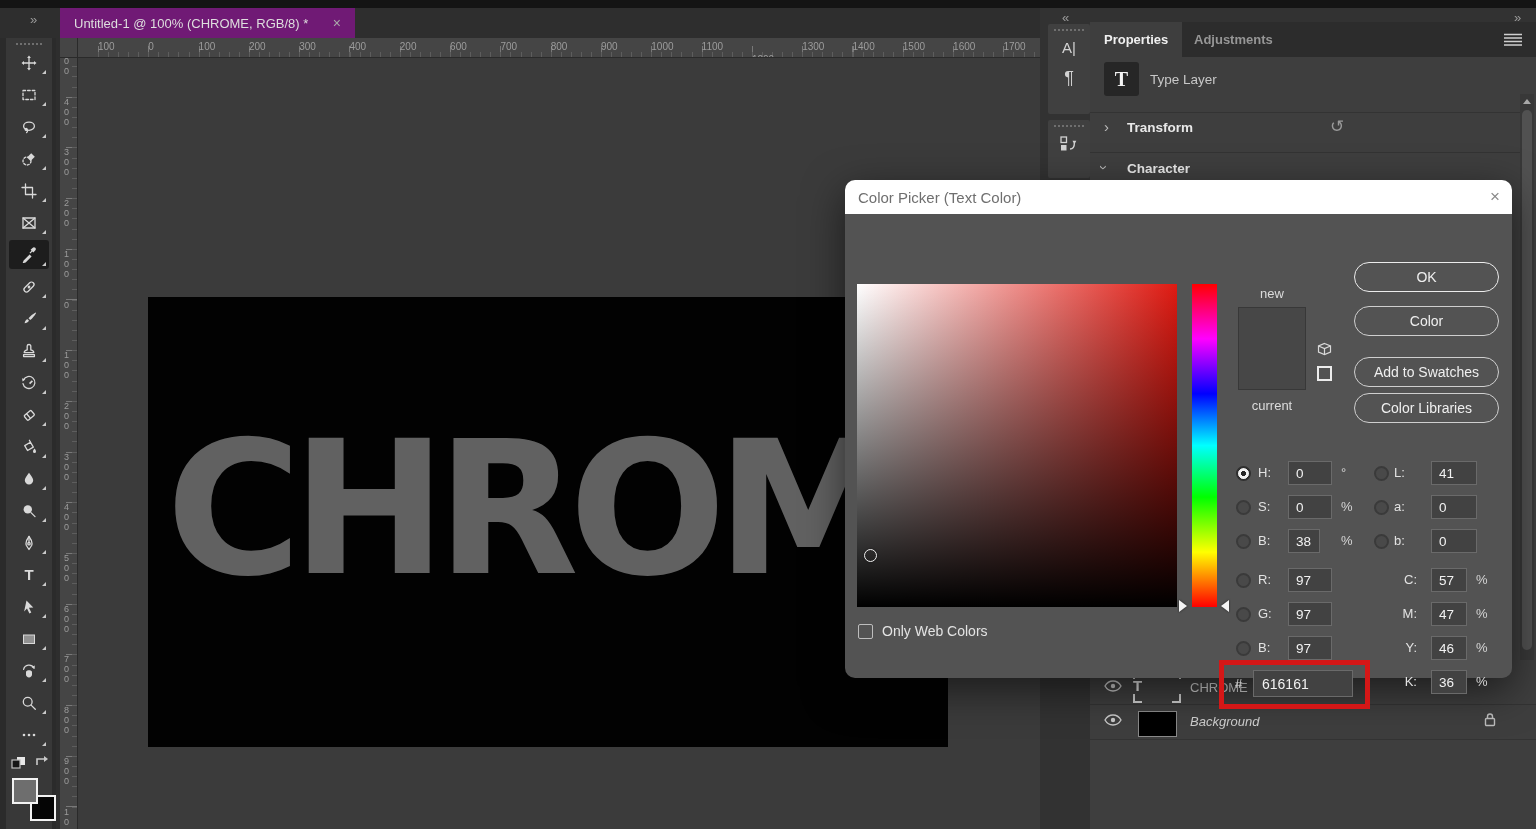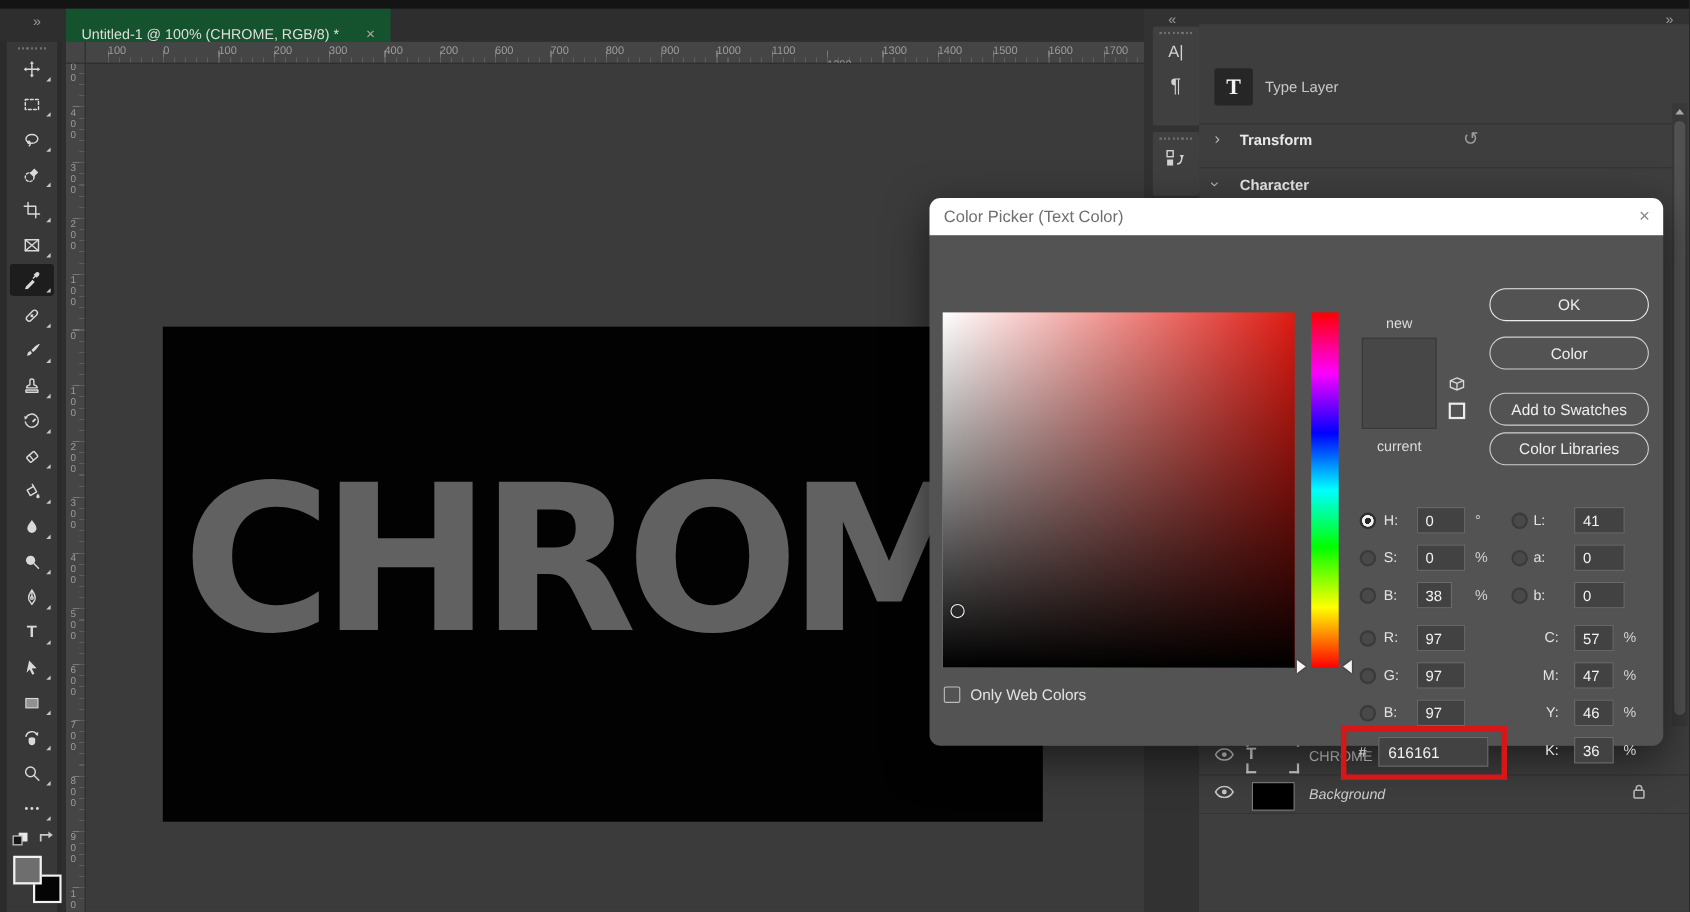--- a/index.html
+++ b/index.html
@@ -4,21 +4,21 @@
 <style>
   *{margin:0;padding:0;box-sizing:border-box}
   html,body{background:#1b1b1b}
   #app{position:relative;width:1536px;height:829px;background:#2e2e2e;overflow:hidden;
        font-family:"Liberation Sans",sans-serif;color:#ddd;font-size:13px}
   .abs{position:absolute}
 
   
   #topstrip{left:0;top:0;width:1536px;height:8px;background:#141414}
   #tabbar{left:0;top:8px;width:1040px;height:30px;background:#2e2e2e}
-  #doc-tab{left:60px;top:8px;width:295px;height:30px;background:#14532d;display:flex;align-items:flex-end;
+  #doc-tab{left:60px;top:8px;width:295px;height:30px;background:#701a75;display:flex;align-items:center;
            padding:0 10px 0 14px;color:#dedede;font-size:13px}
   #doc-tab .close{margin-left:auto;color:#aaa;font-size:14px;padding:0 4px;cursor:default}
   .chev{color:#9a9a9a;font-size:13px;letter-spacing:-2px}
 
   
   #toolbar{left:0;top:38px;width:56px;height:791px;background:#2b2b2b}
   #toolcol{left:6px;top:38px;width:46px;height:791px;background:#383838}
   .grip{height:2px;width:26px;margin:5px auto 2px auto;background:repeating-linear-gradient(to right,#6f6f6f 0 2px,transparent 2px 4px)}
   .tool{width:40px;height:29px;margin:3px auto;display:flex;align-items:center;justify-content:center;position:relative;border-radius:3px}
   .tool::after{content:"";position:absolute;right:3px;bottom:3px;width:0;height:0;
@@ -385,20 +385,33 @@
             <rect x="1" y="2" width="5.5" height="5.5" fill="none" stroke="#d2d2d2" stroke-width="1.3"></rect>
             <rect x="1" y="10" width="5.5" height="5.5" fill="#d2d2d2"></rect>
             <path d="M10 14c3.2 0 4.4-2.4 4.4-6" fill="none" stroke="#d2d2d2" stroke-width="1.4"></path>
             <path d="M14.4 9.5L12.5 5.8h3.8z" fill="#d2d2d2"></path>
           </svg>
       </div>
     </div>
   </div>
 
   <div class="abs" id="panel">
+    <div id="panel-tabs">
+      <div class="ptab active" style="left:0">
+          <span>Properties</span>
+        </div>
+      <div class="ptab inactive" style="left:90px">
+          <span>Adjustments</span>
+        </div>
+      <div style="position:absolute;right:14px;top:11px">
+        <svg width="18" height="13">
+            <path d="M0 1.5h18M0 5h18M0 8.5h18M0 12h18" stroke="#cfcfcf" stroke-width="1.6"></path>
+          </svg>
+      </div>
+    </div>
 
     <div style="position:absolute;left:14px;top:40px;width:35px;height:34px;background:#262626;border-radius:3px;display:flex;align-items:center;justify-content:center">
       <span style="font-size:20px;font-weight:bold;color:#f3f3f3;font-family:'Liberation Serif',serif">T</span>
     </div>
     <span style="position:absolute;left:60px;top:50px;color:#c8c8c8;font-size:13.5px">Type Layer</span>
     <div class="divider" style="top:90px"></div>
 
     <span class="chev-r" style="position:absolute;left:14px;top:96px">›</span>
     <span class="sec-label" style="position:absolute;left:37px;top:98px">Transform</span>
     <span style="position:absolute;left:240px;top:94px;color:#9a9a9a;font-size:17px">↺</span>

